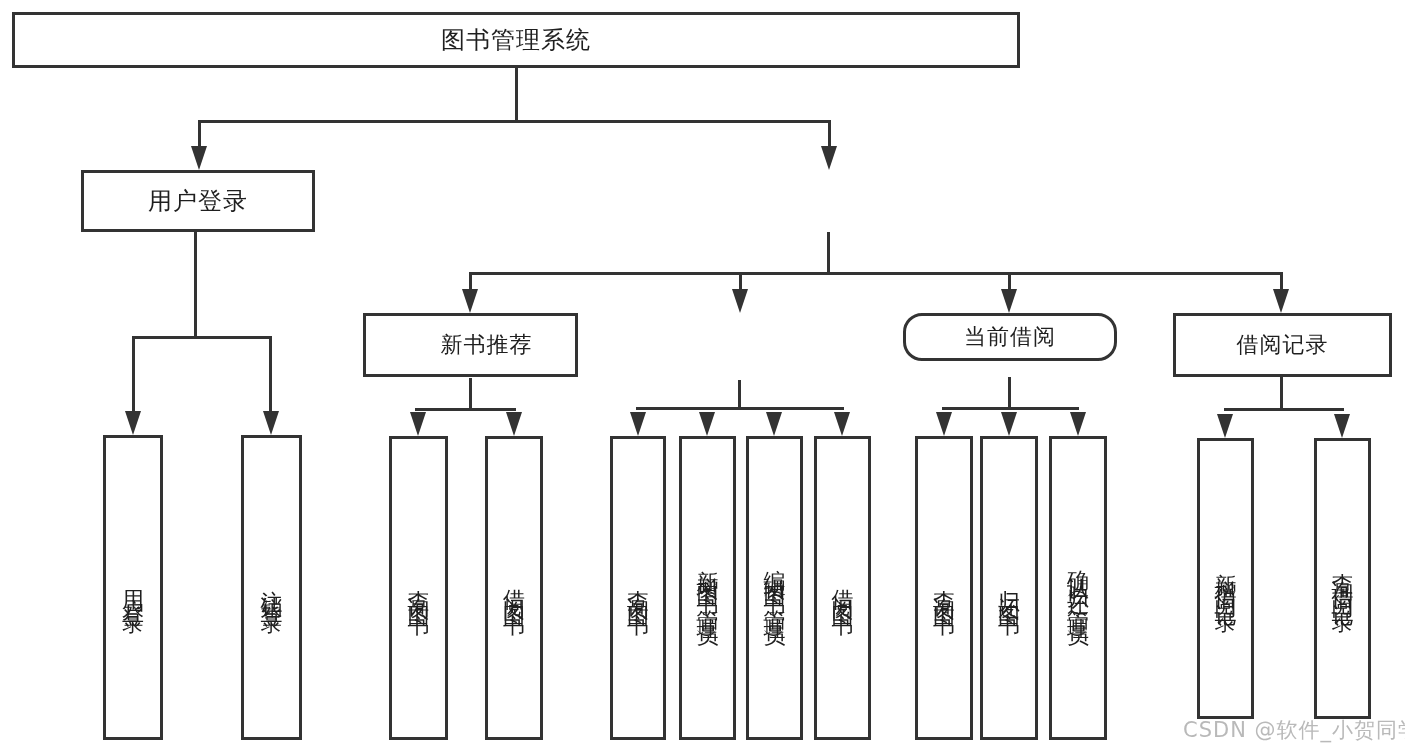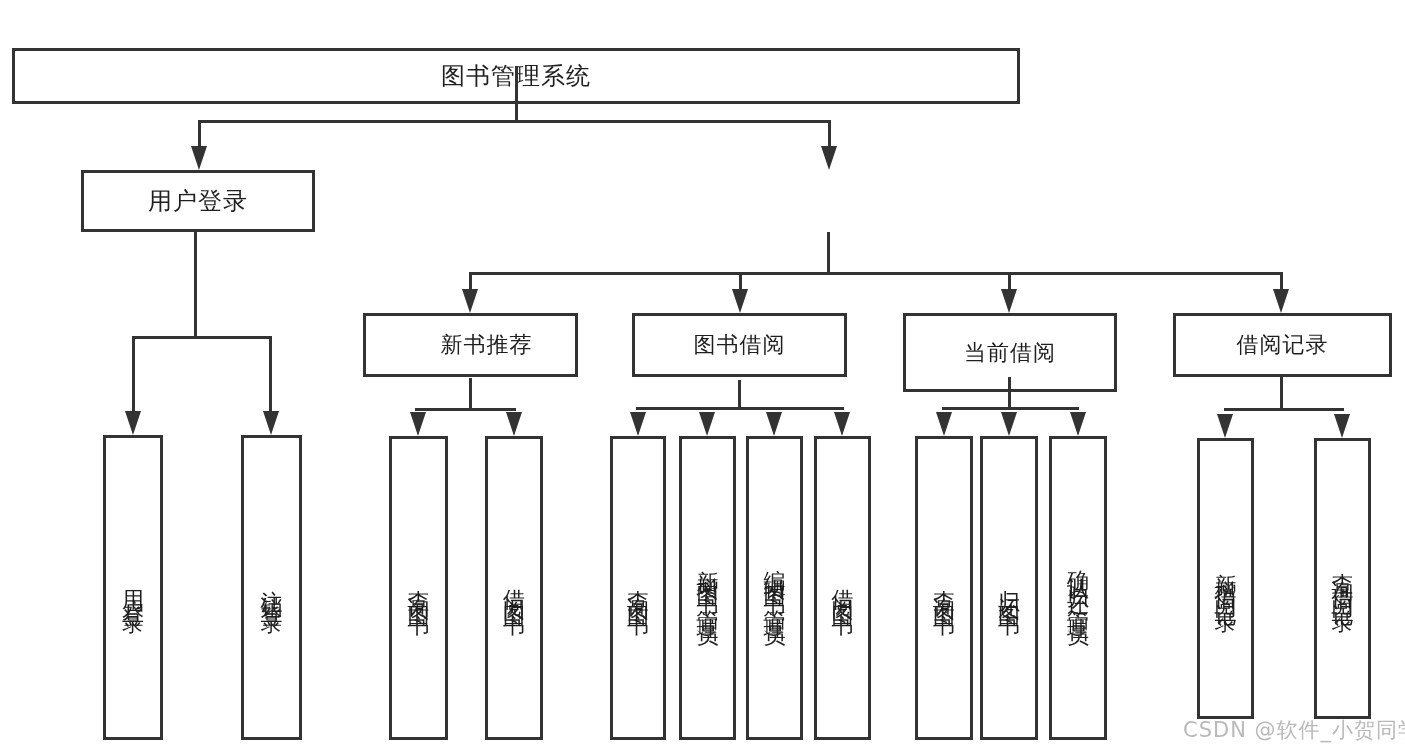--- a/index.html
+++ b/index.html
@@ -12,21 +12,21 @@
   body{font-family:"DejaVu Sans","Liberation Sans",sans-serif;}
   .canvas{
     position:relative;width:1405px;height:747px;background:var(--bg);
     overflow:hidden;color:var(--text);
   }
   .box{
     position:absolute;box-sizing:border-box;border:3px solid var(--line);
     background:#fff;display:flex;align-items:center;justify-content:center;
     text-align:center;
   }
-  .root-box{font-size:24px;letter-spacing:1px;margin-top:36px;}
+  .root-box{font-size:24px;letter-spacing:1px;}
   .l2-box{font-size:24px;letter-spacing:1px;}
   .l3-box{font-size:22px;letter-spacing:1px;}
   .leaf{font-size:22px;}
   .leaf > span{
     writing-mode:vertical-rl;text-orientation:mixed;
     letter-spacing:8px;line-height:1;display:inline-block;
   }
   .vl{position:absolute;width:3px;background:var(--line);}
   .hl{position:absolute;height:3px;background:var(--line);}
   .arr{
@@ -50,25 +50,22 @@
 
   <div class="box l2-box" style="left:81px;top:170px;width:234px;height:62px;">
     <span>用户登录</span>
   </div>
 
 
   <div class="box l3-box" style="left:363px;top:313px;width:215px;height:64px;padding-left:32px;">
     <span>新书推荐</span>
   </div>
 
-  <div class="box l3-box" style="left:632px;top:313px;width:215px;height:64px;">
-    <span>图书借阅</span>
-  </div>
 
-  <div class="box l3-box" style="left:903px;top:313px;width:214px;height:79px;">
+  <div class="box l3-box" style="left:903px;top:313px;width:214px;height:48px;border-radius:19px;">
     <span>当前借阅</span>
   </div>
 
   <div class="box l3-box" style="left:1173px;top:313px;width:219px;height:64px;">
     <span>借阅记录</span>
   </div>
 
   <div class="box leaf" style="left:103px;top:435px;width:60px;height:305px;">
     <span>用户登录</span>
   </div>

